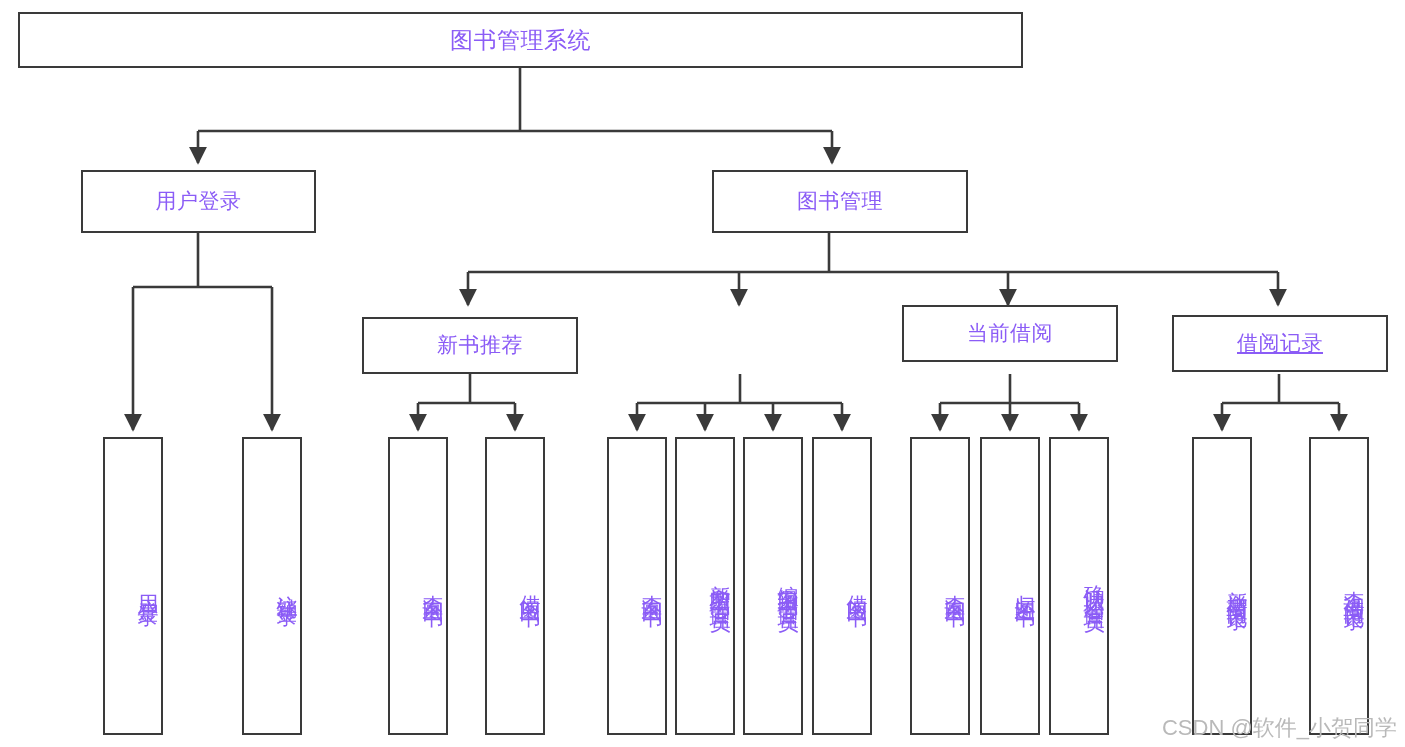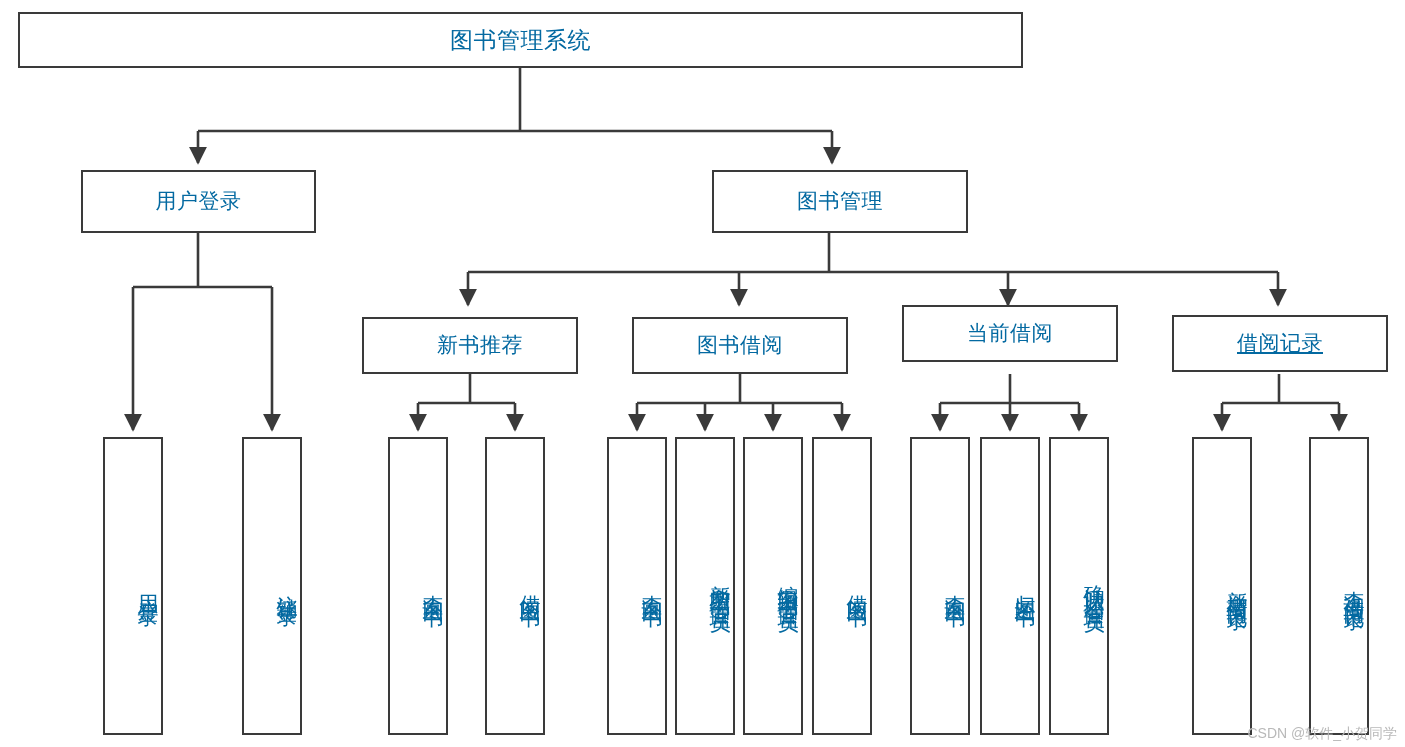--- a/index.html
+++ b/index.html
@@ -27,21 +27,21 @@
     pointer-events: none;
   }
   .node {
     position: absolute;
     box-sizing: border-box;
     border: 2px solid #3a3a3a;
     background: #ffffff;
     display: flex;
     align-items: center;
     justify-content: center;
-    color: #0369a1;
+    color: #8b5cf6;
     line-height: 1.25;
     text-align: center;
     letter-spacing: 0.5px;
   }
   .node.root {
     font-size: 23px;
   }
   .node.lvl2 {
     font-size: 21px;
   }
@@ -59,21 +59,21 @@
     letter-spacing: 4px;
     white-space: nowrap;
   }
   .node.leaf.tall-text {
     align-items: flex-start;
   }
   #watermark {
     position: absolute;
     right: 8px;
     bottom: 4px;
-    font-size: 14px;
+    font-size: 22px;
     color: #b9b9b9;
     white-space: nowrap;
     user-select: none;
   }
 </style>
 </head>
 <body>
 
 <div id="canvas">
 
@@ -128,21 +128,20 @@
   </svg>
 
   <div class="node root" style="left:18px; top:12px; width:1005px; height:56px;">图书管理系统</div>
 
   <div class="node lvl2" style="left:81px; top:170px; width:235px; height:63px;">用户登录</div>
 
   <div class="node lvl2" style="left:712px; top:170px; width:256px; height:63px;">图书管理</div>
 
   <div class="node lvl3" style="left:362px; top:317px; width:216px; height:57px;padding-left:20px;">新书推荐</div>
 
-  <div class="node lvl3" style="left:632px; top:317px; width:216px; height:57px;">图书借阅</div>
 
   <div class="node lvl3" style="left:902px; top:305px; width:216px; height:57px;">当前借阅</div>
 
   <div class="node lvl3" style="left:1172px; top:315px; width:216px; height:57px;text-decoration:underline;">借阅记录</div>
 
   <div class="node leaf" style="left:103px; top:437px; width:60px; height:298px;">用户登录</div>
 
   <div class="node leaf" style="left:242px; top:437px; width:60px; height:298px;">注销登录</div>
 
   <div class="node leaf" style="left:388px; top:437px; width:60px; height:298px;">查询图书</div>

